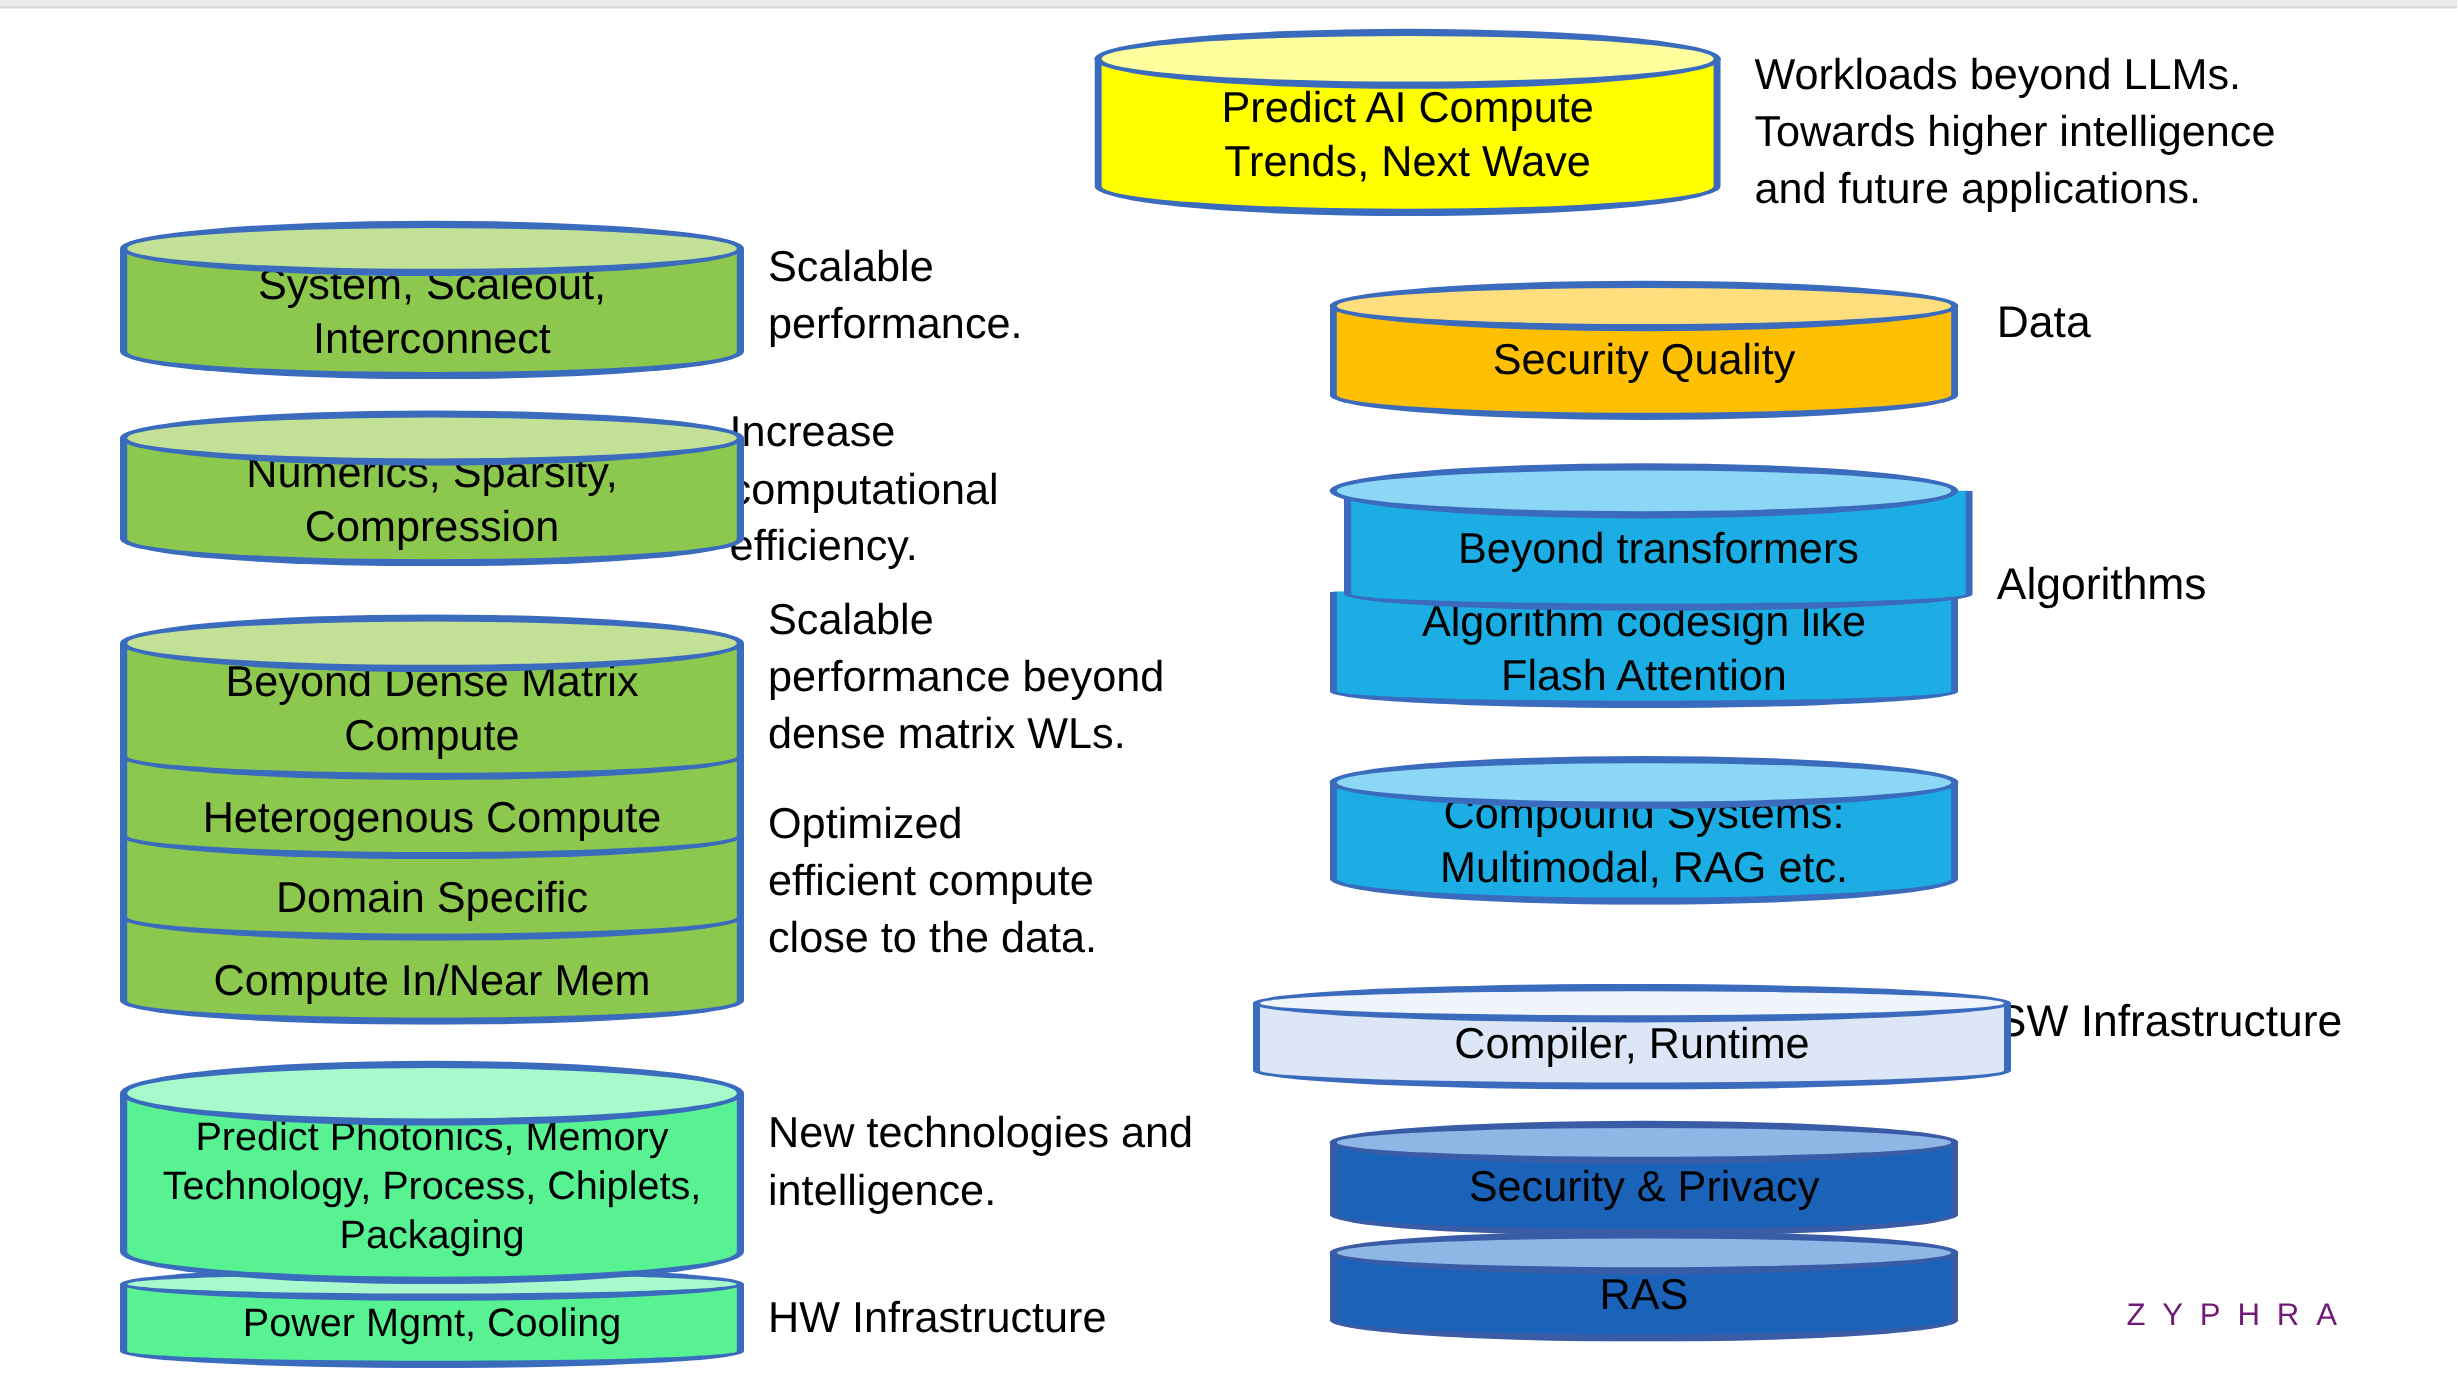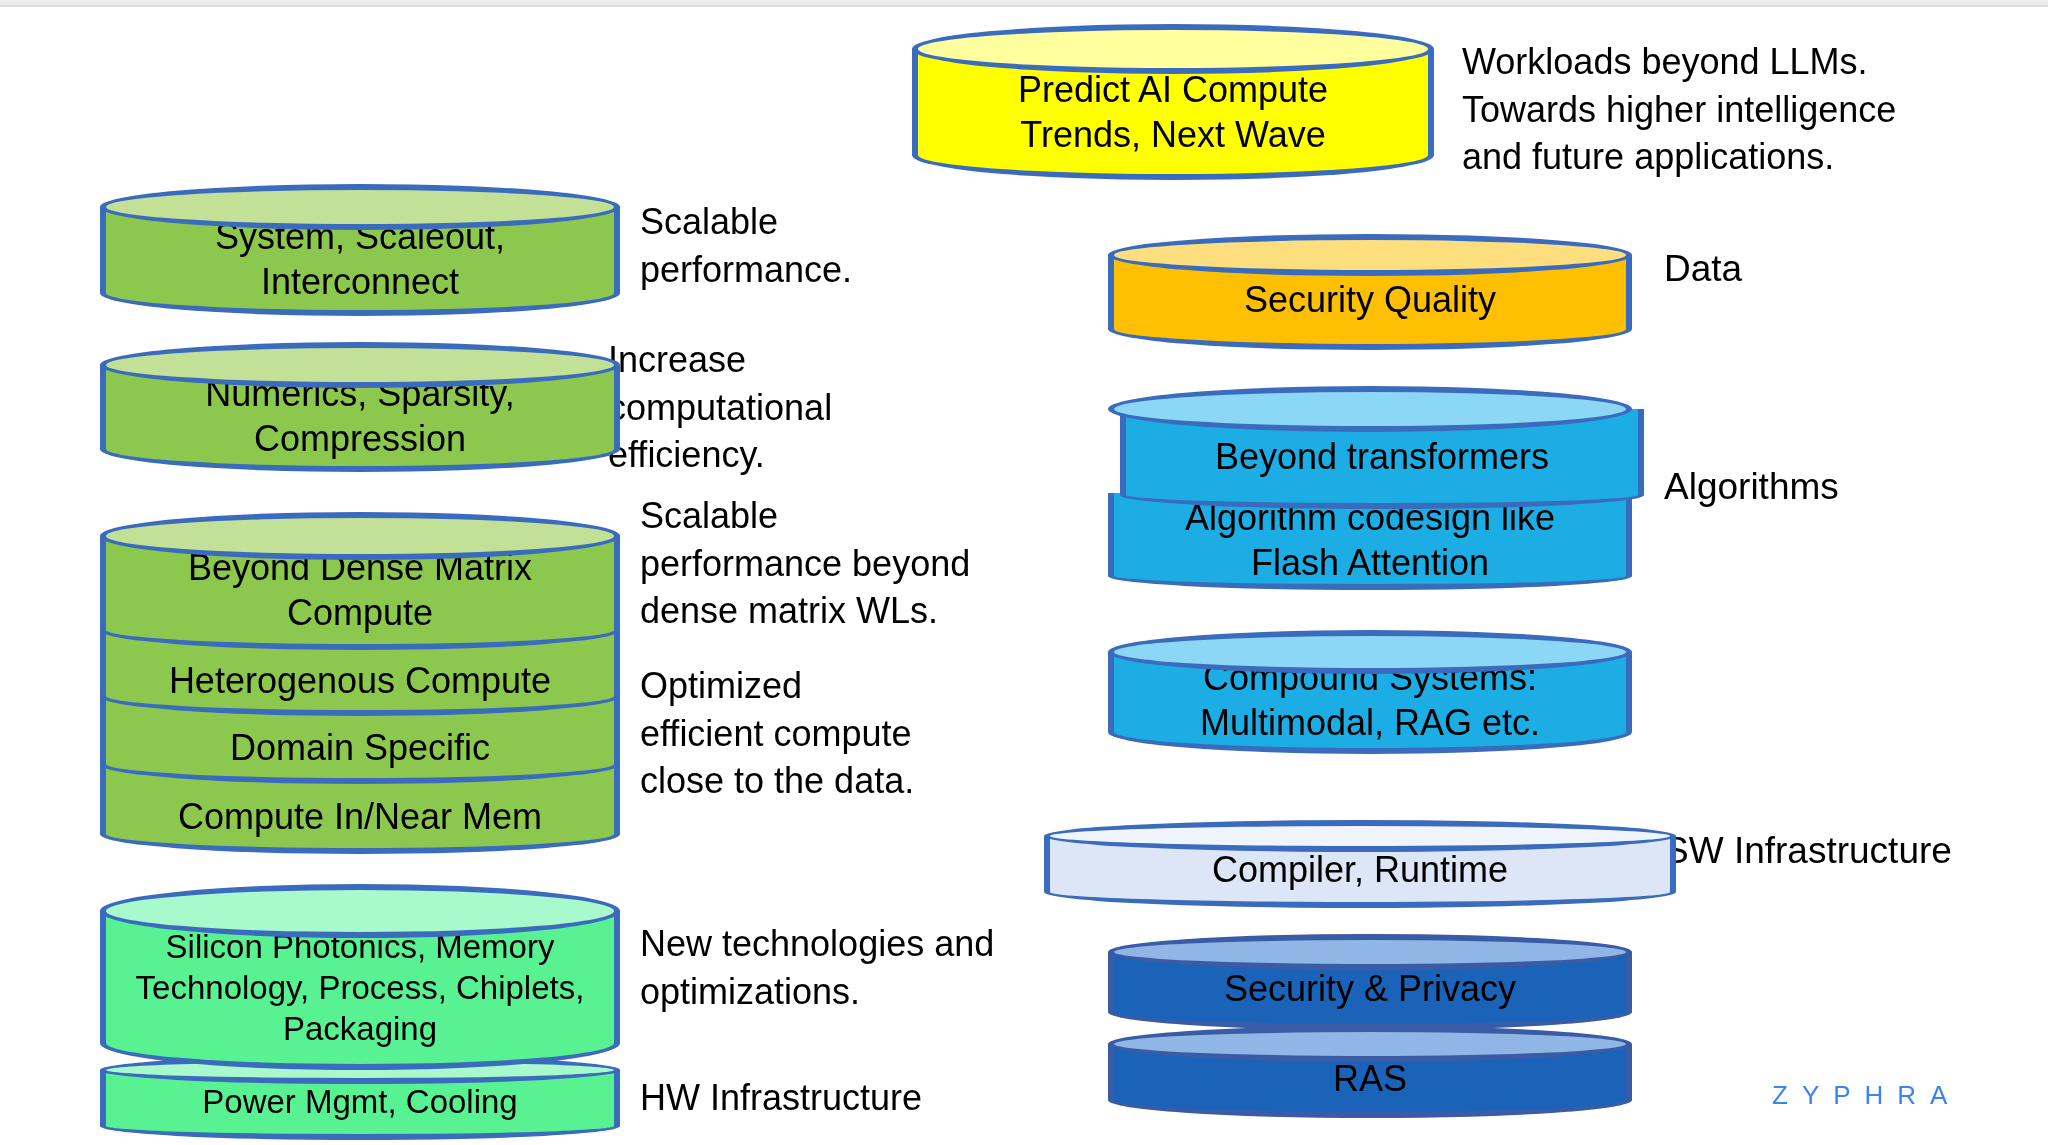--- a/index.html
+++ b/index.html
@@ -46,21 +46,21 @@
   .c-orange { --stroke:#3a6bbd; --fill:#ffc003; --tfill:#ffde7e; }
   .c-sky    { --stroke:#3a6bbd; --fill:#1cade4; --tfill:#8bd7f5; }
   .c-lblue  { --stroke:#3a6bbd; --fill:#dce6f6; --tfill:#f0f4fc; }
   .c-dblue  { --stroke:#3a5ba6; --fill:#1a63b8; --tfill:#8fb6e4; }
 
   .note { position:absolute; font-size:36px; line-height:1.32; }
   .side-label { position:absolute; font-size:37px; }
   .font-cyl { font-size:36px; }
   .font-small { font-size:33px; }
   .brand { position:absolute; left:1772px; top:1080px; font-size:26px;
-    letter-spacing:14px; color:#3b82f6; font-weight:400; }
+    letter-spacing:14px; color:#701a75; font-weight:400; }
   .algo-seg2 { align-items:flex-start; }
   .algo-seg2 .inner { margin-top:2px; }
 </style>
 </head>
 <body>
 
 <div class="slide">
   <div class="top-strip"></div>
 
 
@@ -92,21 +92,21 @@
       <div class="seg ml font-cyl z5" style="height:114px;">Beyond Dense Matrix
 Compute</div>
       <div class="seg ml font-cyl z4" style="height:86px;">Heterogenous Compute</div>
       <div class="seg ml font-cyl z3" style="height:88px;">Domain Specific</div>
       <div class="seg ml font-cyl z2" style="height:90px;">Compute In/Near Mem</div>
     </div>
   </div>
 
   <div class="cyl c-spring z3" style="left:100px; top:884px; width:520px; height:186px; --eh:54px; z-index:3;">
     <div class="cyl-top"></div>
-    <div class="cyl-body ml font-small">Silicon Photonics, Memory
+    <div class="cyl-body ml font-small">Predict Photonics, Memory
 Technology, Process, Chiplets,
 Packaging</div>
   </div>
 
   <div class="cyl c-spring" style="left:100px; top:1056px; width:520px; height:84px; --eh:28px; z-index:2;">
     <div class="cyl-top"></div>
     <div class="cyl-body ml font-small">Power Mgmt, Cooling</div>
   </div>
 
   <div class="note ml" style="left:640px; top:198px; width:460px;">Scalable
@@ -114,21 +114,21 @@
   <div class="note ml" style="left:608px; top:336px; width:460px;">Increase
 computational
 efficiency.</div>
   <div class="note ml" style="left:640px; top:492px; width:470px;">Scalable
 performance beyond
 dense matrix WLs.</div>
   <div class="note ml" style="left:640px; top:662px; width:460px;">Optimized
 efficient compute
 close to the data.</div>
   <div class="note ml" style="left:640px; top:920px; width:470px;">New technologies and
-optimizations.</div>
+intelligence.</div>
   <div class="note ml" style="left:640px; top:1074px; width:470px;">HW Infrastructure</div>
 
   <div class="cyl c-orange" style="left:1108px; top:234px; width:524px; height:116px; --eh:42px;">
     <div class="cyl-top"></div>
     <div class="cyl-body ml font-cyl">Security Quality</div>
   </div>
 
   <div class="stack c-sky" style="left:1108px; top:386px; width:524px; --eh:46px;">
     <div class="cyl-top"></div>
     <div class="segs">

